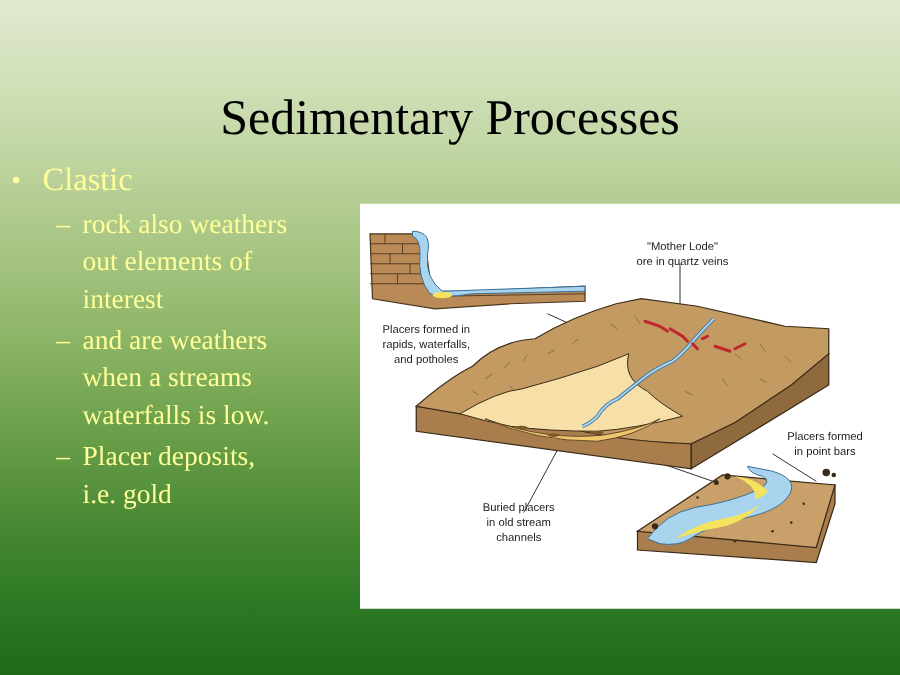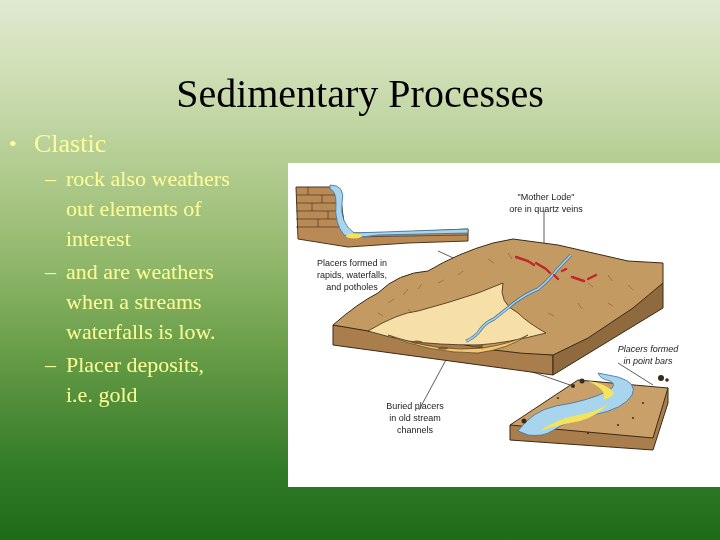--- a/index.html
+++ b/index.html
@@ -210,26 +210,26 @@
         <circle cx="300" cy="270" r="1"></circle>
         <circle cx="270" cy="235" r="1"></circle>
       </g>
     </g>
   </svg>
 
   <div class="fig-label" style="left:203px; top:28px; width:110px;">
     <span>"Mother Lode"</span><br>
     <span>ore in quartz veins</span>
   </div>
-  <div class="fig-label" style="left:19px; top:94px; width:90px;">
+  <div class="fig-label" style="left:8px; top:94px; width:90px;">
     <span>Placers formed in</span><br>
     <span>rapids, waterfalls,</span><br>
     <span>and potholes</span>
   </div>
-  <div class="fig-label" style="left:320px; top:180px; width:80px;font-style:italic;">
+  <div class="fig-label" style="left:332px; top:180px; width:80px;">
     <span>Placers formed</span><br>
     <span>in point bars</span>
   </div>
   <div class="fig-label" style="left:92px; top:237px; width:70px;">
     <span>Buried placers</span><br>
     <span>in old stream</span><br>
     <span>channels</span>
   </div>
 </div>
 

